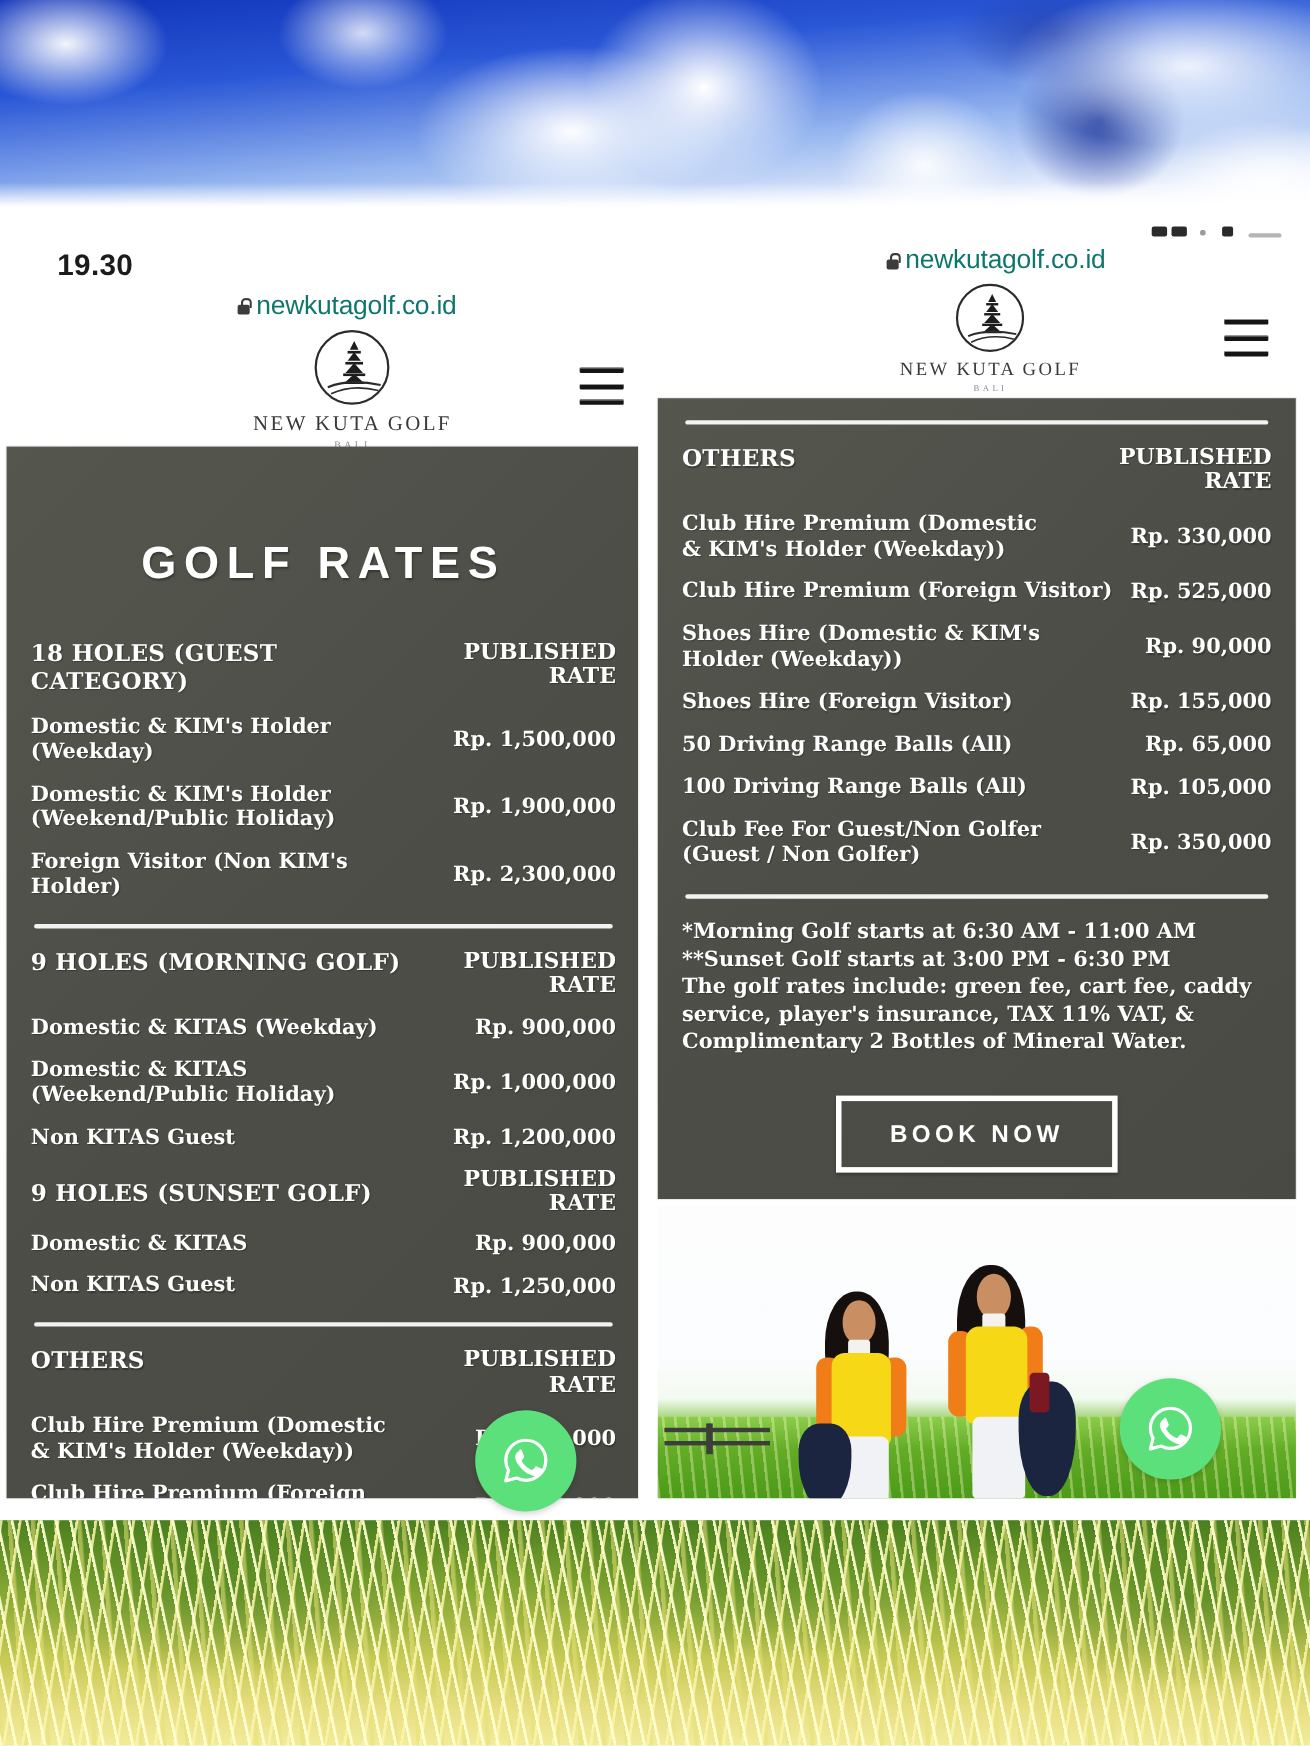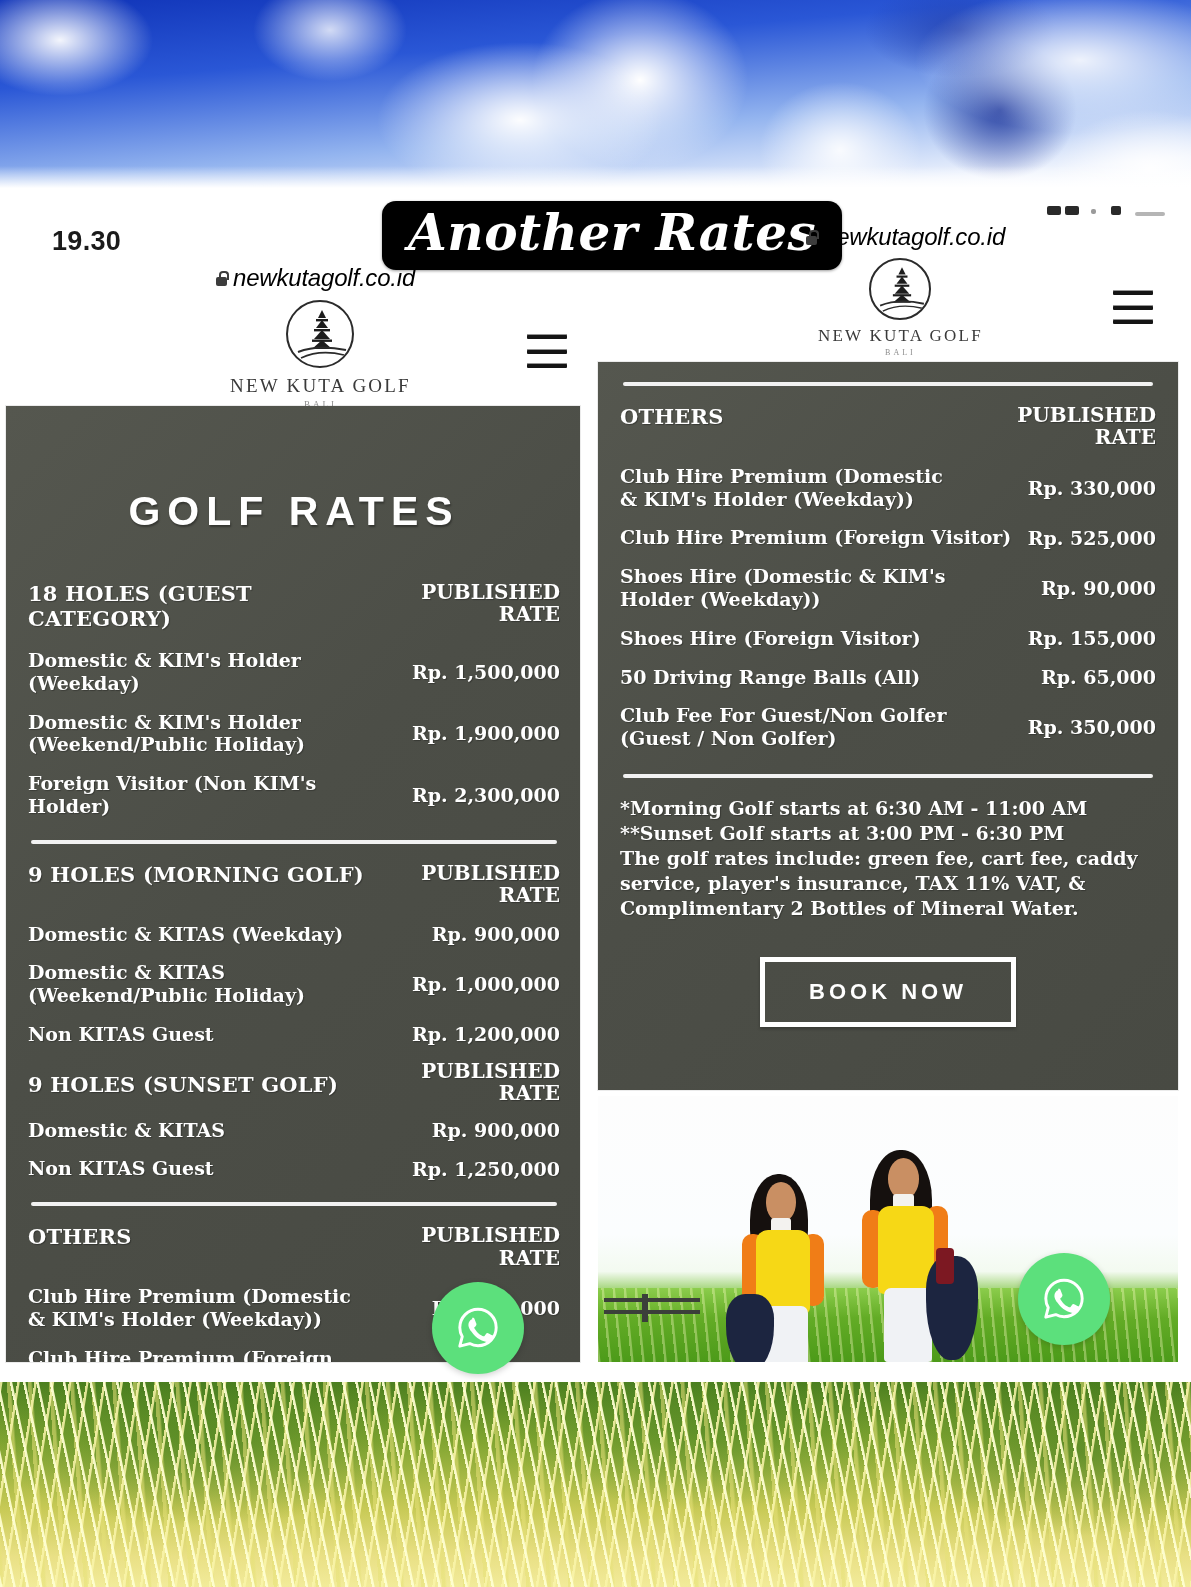--- a/index.html
+++ b/index.html
@@ -91,21 +91,21 @@
     width: 13px; height: 15px; position: relative; display: inline-block;
   }
   .urlbar .lock::before {
     content:""; position:absolute; left:1px; bottom:0; width:11px; height:9px;
     background:#3c3c3c; border-radius:2px;
   }
   .urlbar .lock::after {
     content:""; position:absolute; left:3.5px; top:0; width:6px; height:7px;
     border:2px solid #3c3c3c; border-bottom:none; border-radius:4px 4px 0 0;
   }
-  .urlbar .host { font-size: 24px; color: #000000; letter-spacing: -.2px; font-style: italic; }
+  .urlbar .host { font-size: 24px; color: #0f766e; letter-spacing: -.2px; }
 
   .urlbar-left  { left: 215px; top: 264px; }
   .urlbar-right { left: 805px; top: 223px; }
 
   
   .logo { position: absolute; display: flex; flex-direction: column; align-items: center; }
   .logo-mark {
     border: 2px solid #2b2b2b; border-radius: 50%;
     position: relative; overflow: hidden; background: #fff;
   }
@@ -266,23 +266,20 @@
 
   <div class="clock">19.30</div>
   <div class="status-dots">
     <i></i>
       <i></i>
       <i></i>
       <i></i>
       <i></i>
   </div>
 
-  <div class="banner">
-    <span class="banner-text">Another Rates</span>
-  </div>
 
   <div class="urlbar urlbar-left">
     <span class="lock"></span>
     <span class="host">newkutagolf.co.id</span>
   </div>
 
   <div class="logo logo-left">
     <div class="logo-mark">
       <svg viewBox="0 0 68 68" width="68" height="68" aria-hidden="true">
         <path d="M34 8 L38 16 L30 16 Z" fill="#1d1d1d"></path>
@@ -454,20 +451,24 @@
           </div>
           <div class="row">
             <div class="item-label">Shoes Hire (Foreign Visitor)</div>
             <div class="item-price">Rp. 155,000</div>
           </div>
           <div class="row">
             <div class="item-label">50 Driving Range Balls (All)</div>
             <div class="item-price">Rp. 65,000</div>
           </div>
           <div class="row">
+            <div class="item-label">100 Driving Range Balls (All)</div>
+            <div class="item-price">Rp. 105,000</div>
+          </div>
+          <div class="row">
             <div class="item-label" style="max-width:385px;">Club Fee For Guest/Non Golfer (Guest / Non Golfer)</div>
             <div class="item-price">Rp. 350,000</div>
           </div>
         </div>
       </div>
 
       <div class="divider" style="margin-top:24px;"></div>
 
       <div class="notes" style="margin-top:14px;">*Morning Golf starts at 6:30 AM - 11:00 AM
 **Sunset Golf starts at 3:00 PM - 6:30 PM

